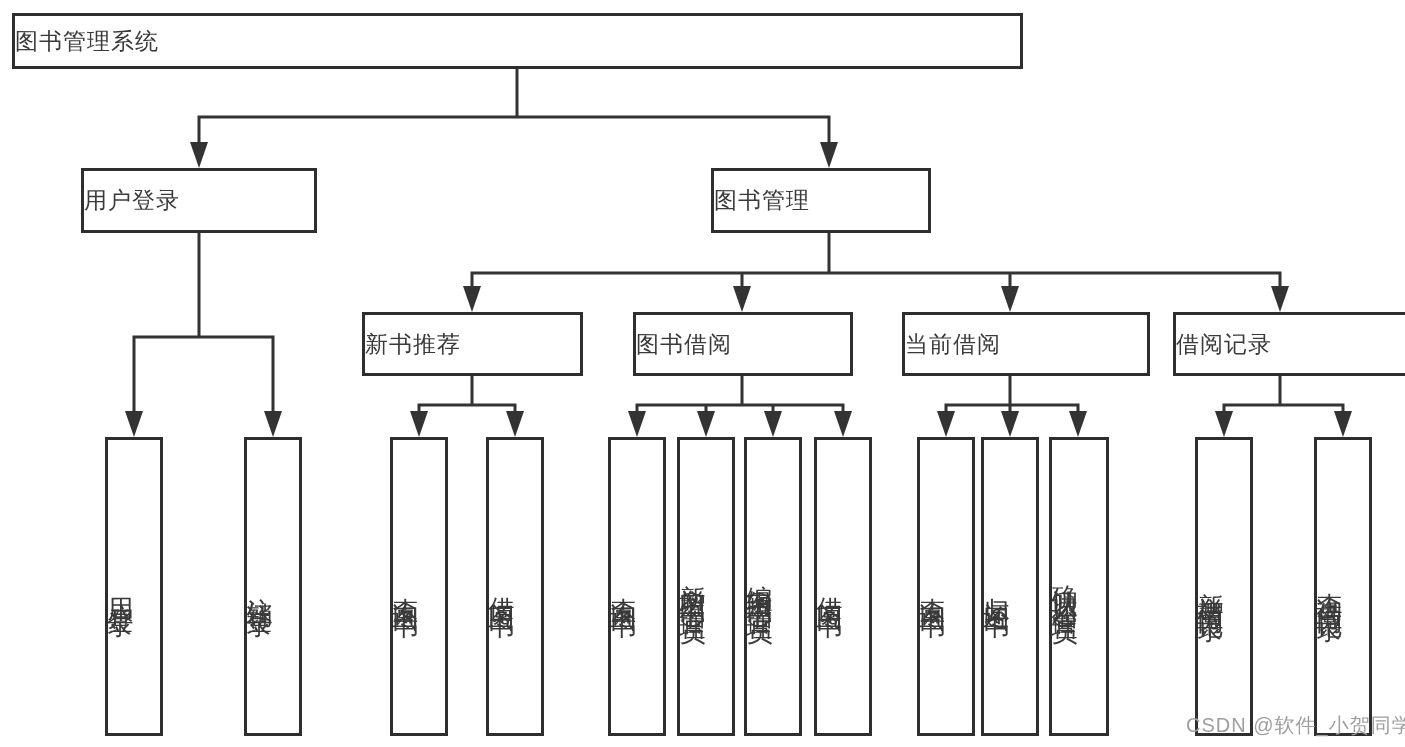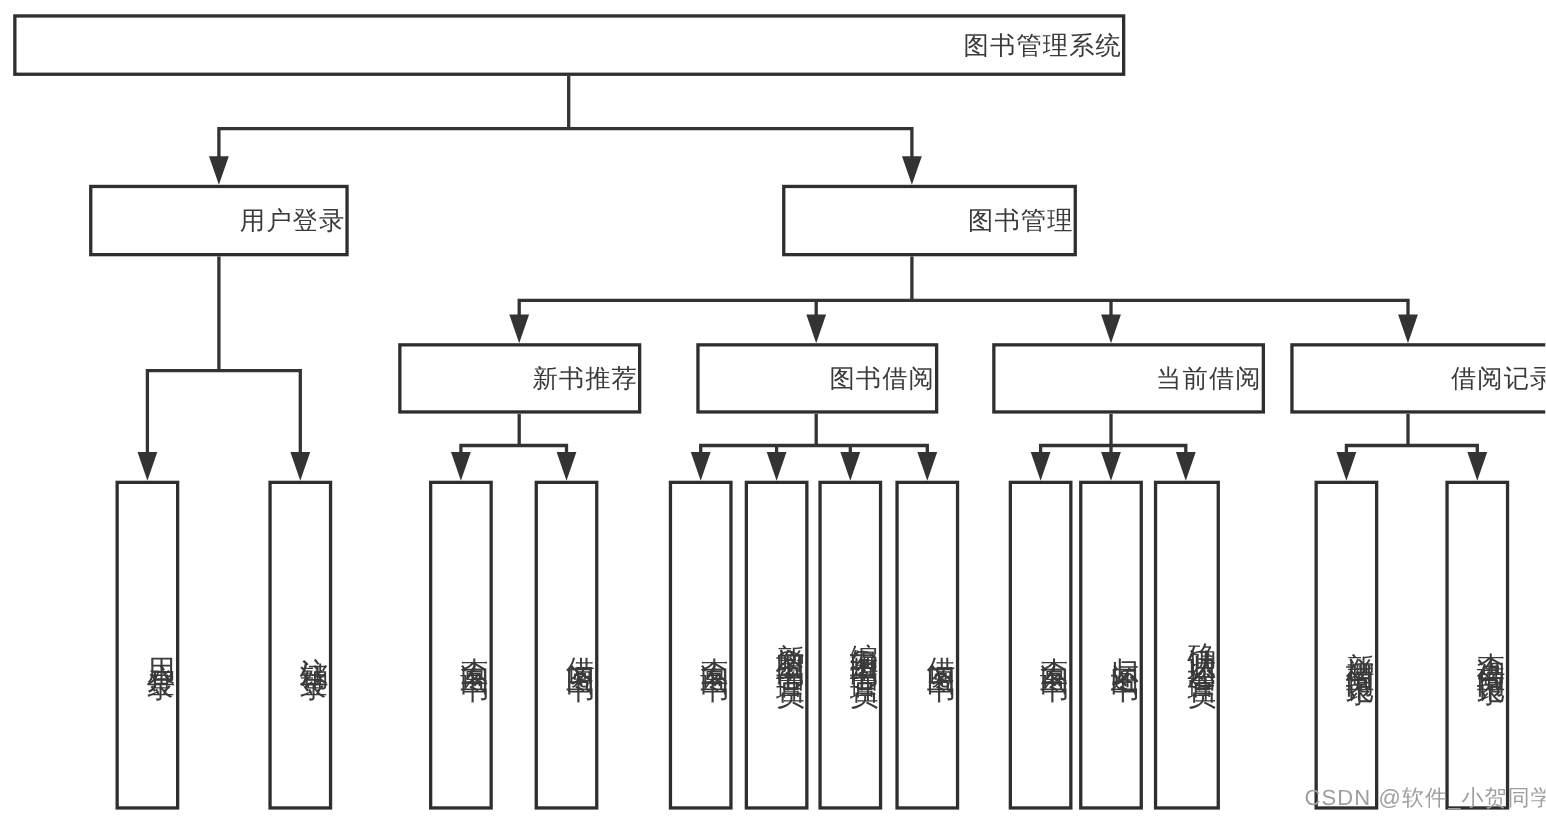--- a/index.html
+++ b/index.html
@@ -22,21 +22,21 @@
     z-index: 0;
   }
   .node {
     position: absolute;
     box-sizing: border-box;
     border: 3px solid #2e2e2e;
     background: #ffffff;
     color: #3a3a3a;
     display: flex;
     align-items: center;
-    justify-content: flex-end;
+    justify-content: flex-start;
     z-index: 1;
   }
   .hbox {
     font-size: 23px;
     letter-spacing: 1px;
     white-space: nowrap;
   }
   .vbox {
     width: 58px;
     height: 299px;
@@ -107,21 +107,21 @@
     </g>
   </svg>
 
   <div class="node hbox" style="left:12px; top:13px; width:1011px; height:56px;">
     <span>图书管理系统</span>
   </div>
 
   <div class="node hbox" style="left:81px; top:168px; width:236px; height:65px;">
     <span>用户登录</span>
   </div>
-  <div class="node hbox" style="left:711px; top:168px; width:268px; height:65px;padding-left:42px;">
+  <div class="node hbox" style="left:711px; top:168px; width:220px; height:65px;">
     <span>图书管理</span>
   </div>
 
   <div class="node hbox" style="left:362px; top:312px; width:221px; height:64px;">
     <span>新书推荐</span>
   </div>
   <div class="node hbox" style="left:633px; top:312px; width:220px; height:64px;">
     <span>图书借阅</span>
   </div>
   <div class="node hbox" style="left:902px; top:312px; width:248px; height:64px;">

